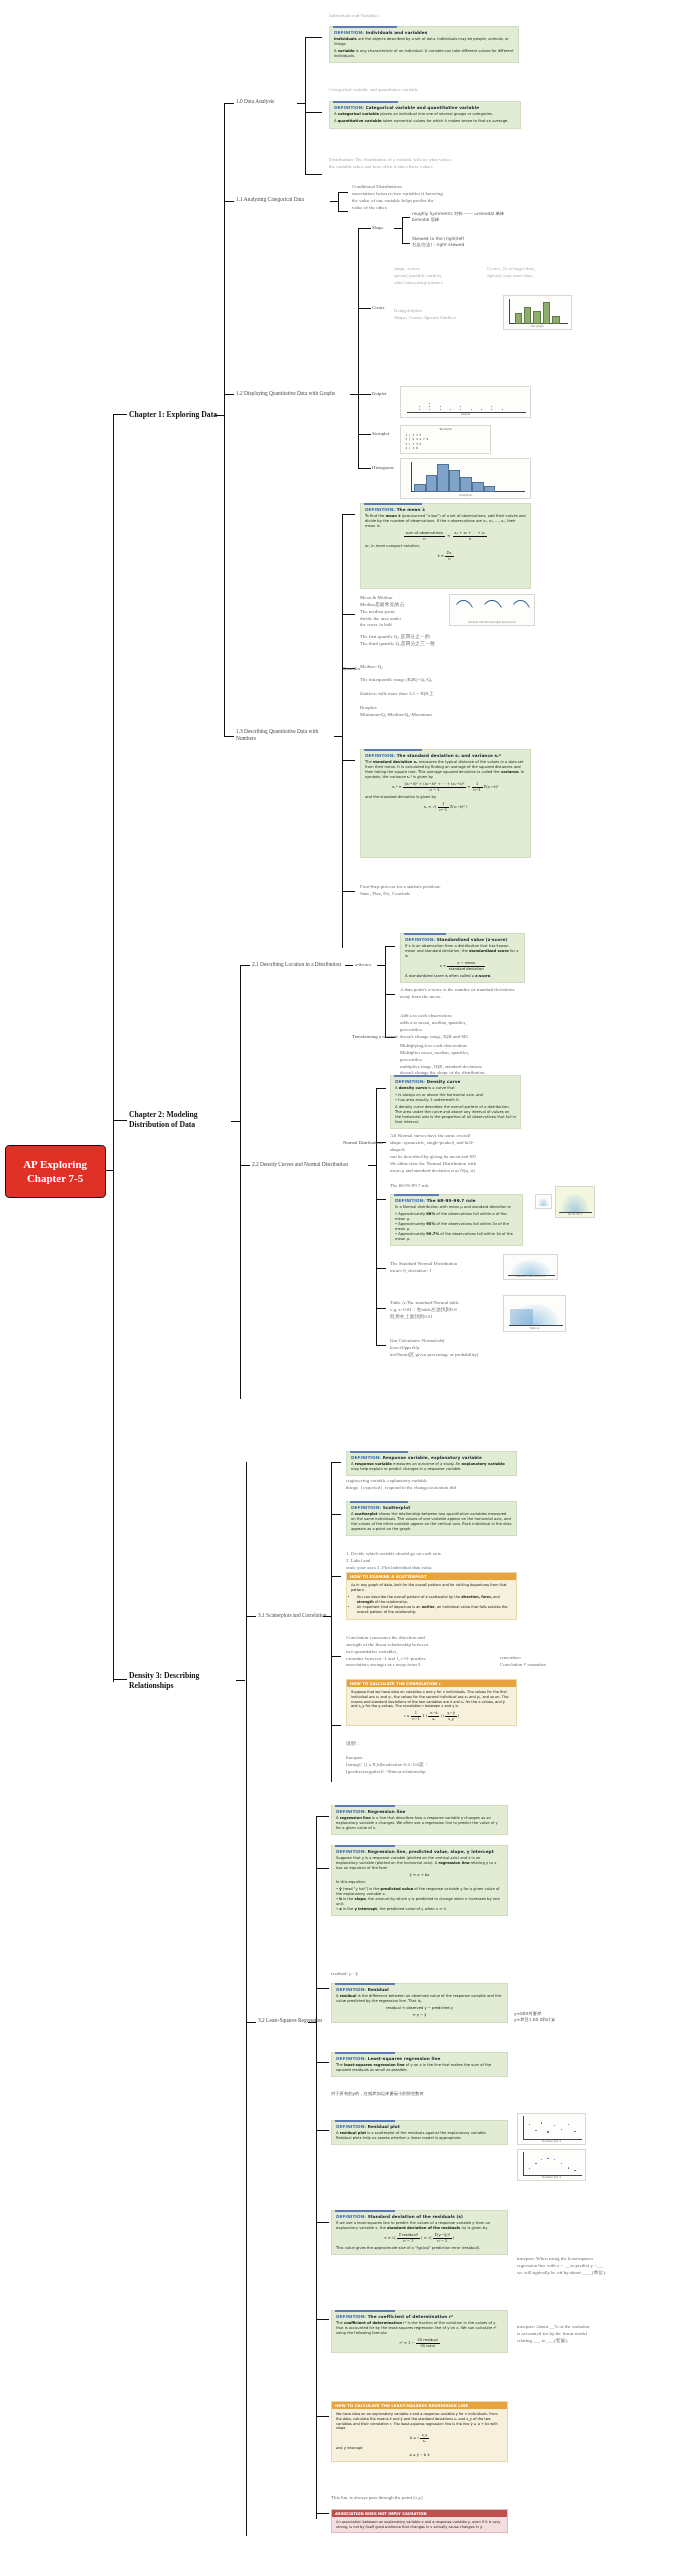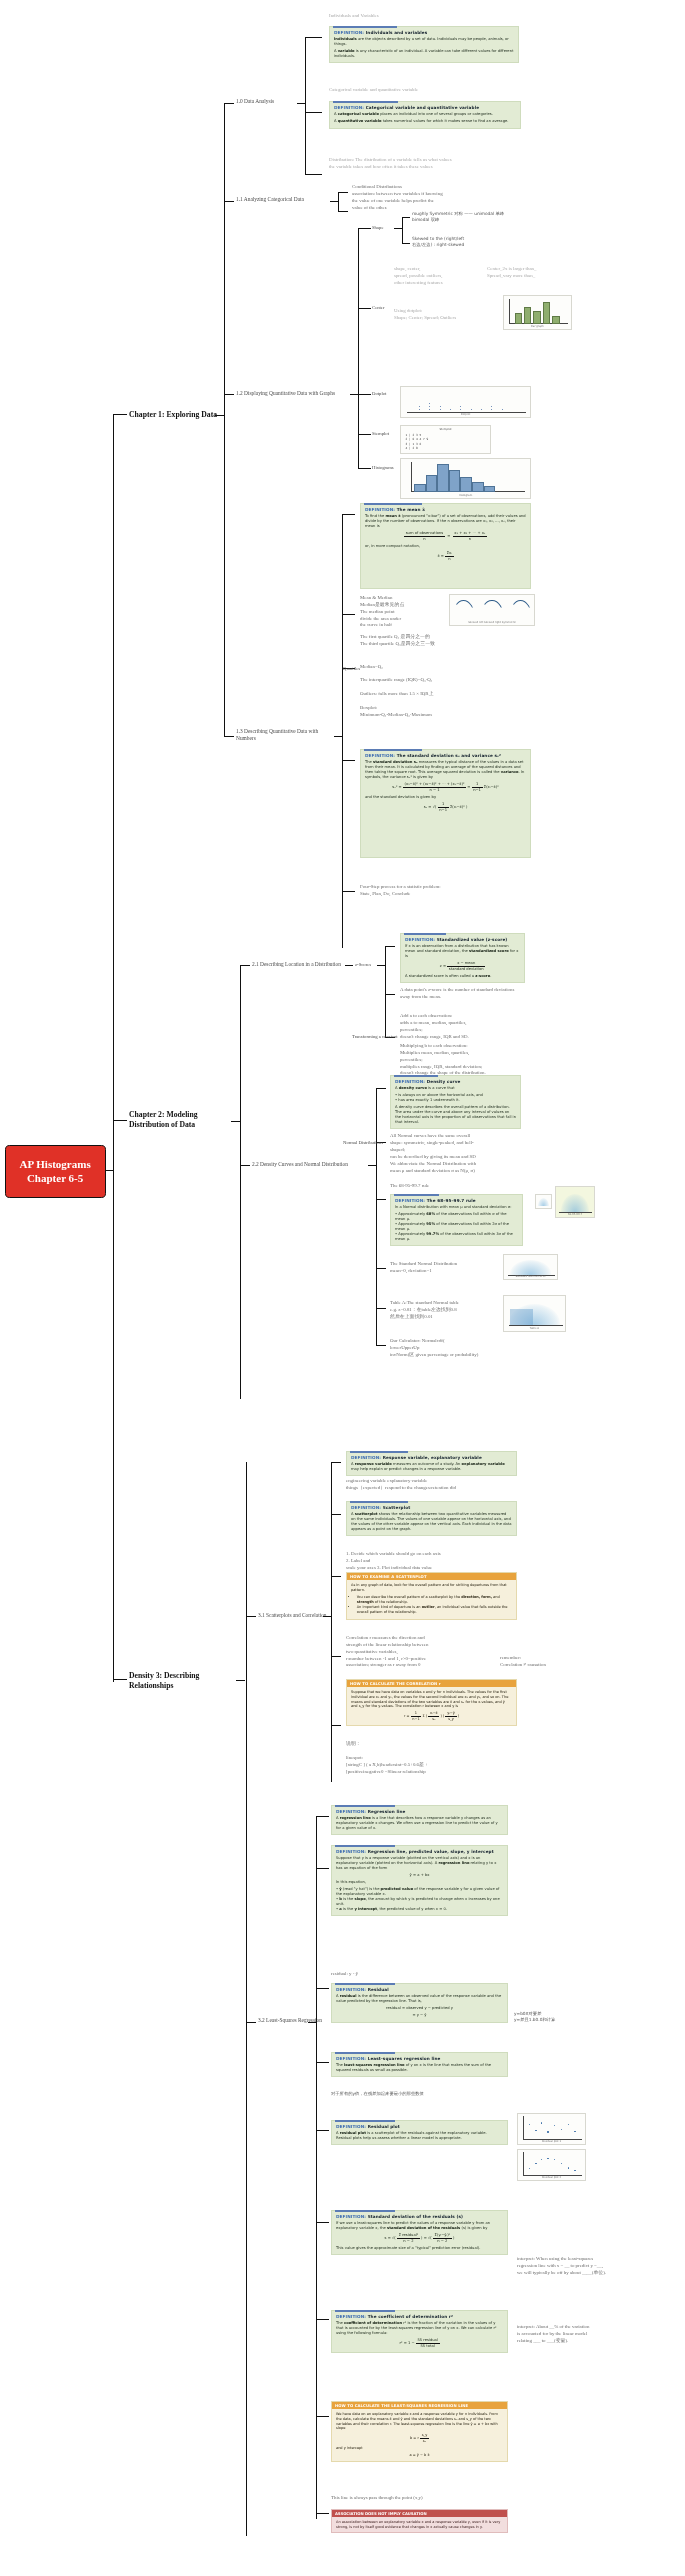--- a/index.html
+++ b/index.html
@@ -124,22 +124,22 @@
     position:absolute; left:0; right:0; top:1.1px; text-align:center;
     font-family:"DejaVu Sans", sans-serif; font-size:2.7px; color:#555;
   }
 </style>
 </head>
 <body>
 
 <div class="canvas">
 
   <div class="root">
-    <span>AP Histograms</span>
-    <span>Chapter 6-5</span>
+    <span>AP Exploring</span>
+    <span>Chapter 7-5</span>
   </div>
 
   <div class="ln vln" style="left:113px; top:414px; height:834px;"></div>
   <div class="ln hln" style="left:105px; top:1170px; width:9.1px;"></div>
 
   <div class="ln hln" style="left:113px; top:414px; width:13.7px;"></div>
   <div class="ln hln" style="left:113px; top:1120px; width:13.7px;"></div>
   <div class="ln hln" style="left:113px; top:1679px; width:13.7px;"></div>
   <div class="ln vln" style="left:113px; top:1248px; height:434px;"></div>
 

